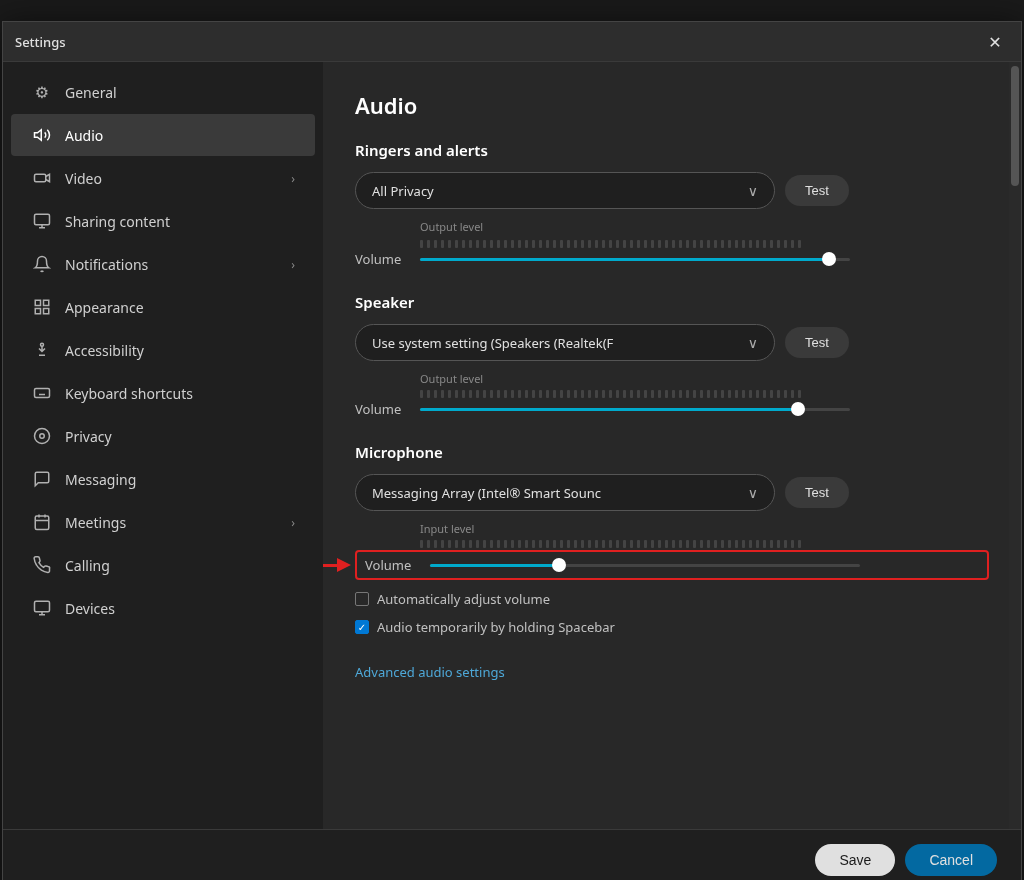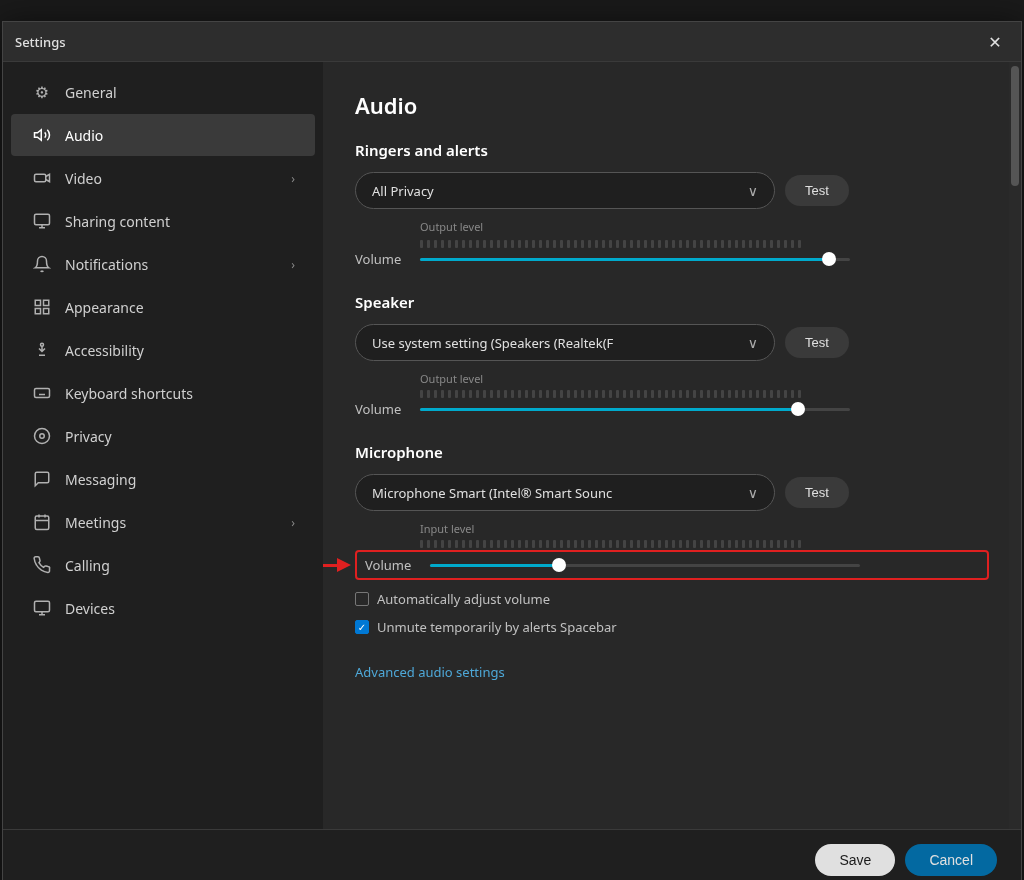--- a/index.html
+++ b/index.html
@@ -616,21 +616,21 @@
             <div class="slider-thumb" style="left:88%;"></div>
           </div>
         </div>
       </div>
 
       
       <div class="section">
         <div class="section-title">Microphone</div>
         <div class="device-row">
           <div class="dropdown">
-            <span>Microphone Smart (Intel® Smart Sounc</span>
+            <span>Messaging Array (Intel® Smart Sounc</span>
             <span class="dropdown-arrow">∨</span>
           </div>
           <button class="test-btn">Test</button>
         </div>
         <div style="display:flex; align-items:center; gap:6px; margin-bottom:4px; padding-left:65px;">
           <span style="color:#888; font-size:11px;">Input level</span>
         </div>
 
         <div style="display: flex; gap: 2px; margin-left: 65px; margin-bottom: 2px;">
             <div style="width: 3px; height: 8px; background: rgb(68, 68, 68); border-radius: 1px; display: inline-block; margin-right: 2px;"></div>
@@ -703,21 +703,21 @@
             </div>
           </div>
         </div>
 
         <div class="checkbox-row">
           <div class="checkbox"></div>
           <span>Automatically adjust volume</span>
         </div>
         <div class="checkbox-row">
           <div class="checkbox checked"></div>
-          <span>Unmute temporarily by alerts Spacebar</span>
+          <span>Audio temporarily by holding Spacebar</span>
         </div>
       </div>
 
       
       <a class="advanced-link">Advanced audio settings</a>
 
       
       <div class="scrollbar-track">
         <div class="scrollbar-thumb"></div>
       </div>

